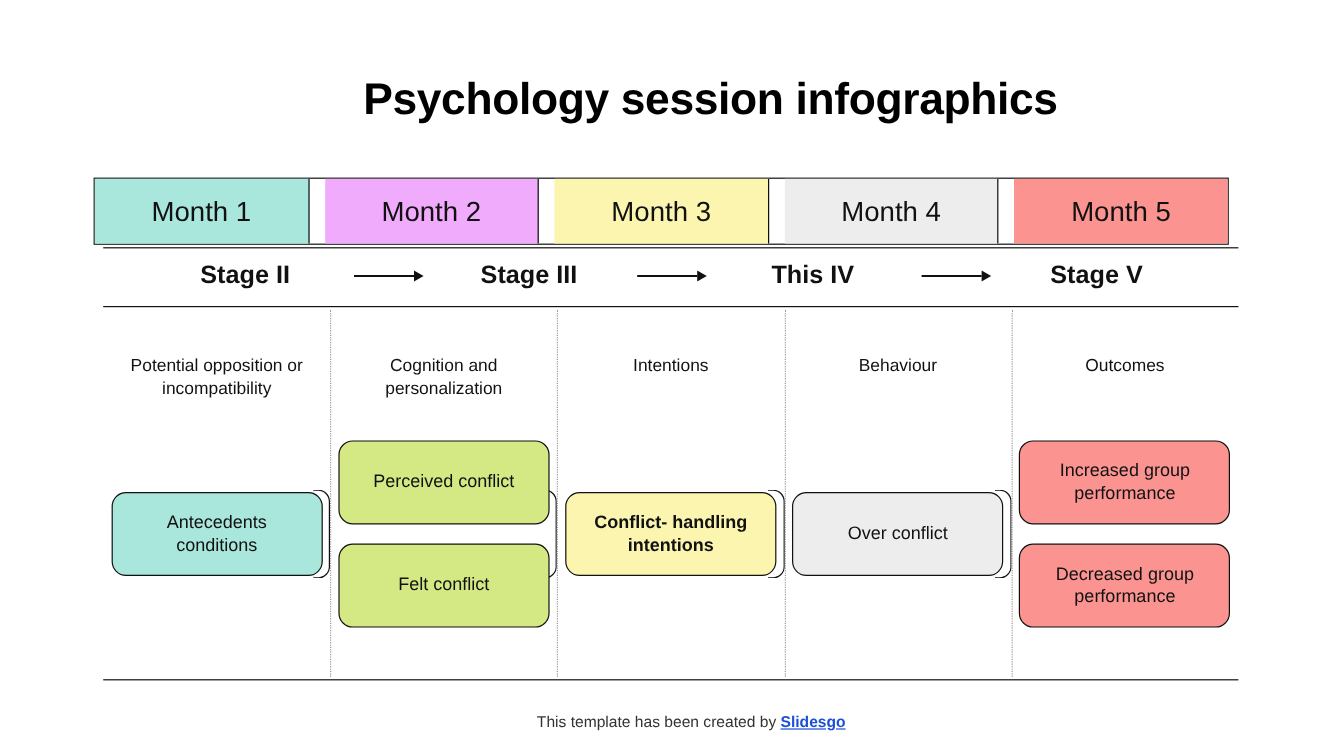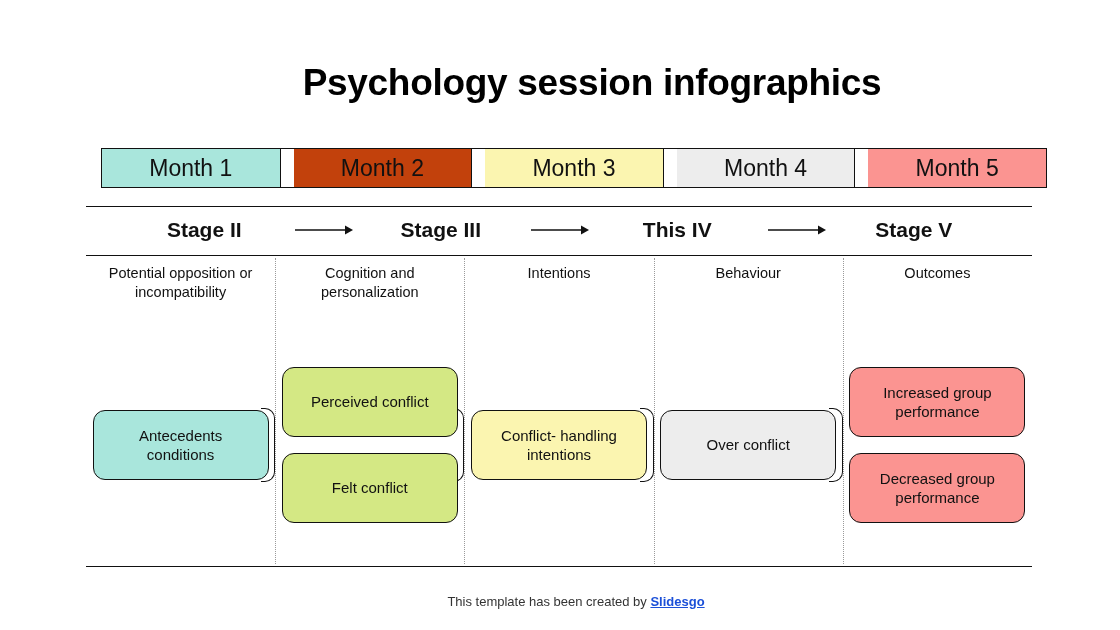--- a/index.html
+++ b/index.html
@@ -28,24 +28,24 @@
     font-size: 37px;
     font-weight: bold;
     letter-spacing: -0.3px;
     color: #000000;
     margin-left: 32px;
   }
 
   
   .months {
     position: absolute;
-    left: 101px;
+    left: 78px;
     top: 148px;
     width: 946px;
-    height: 40px;
+    height: 56px;
     display: flex;
     border: 1.6px solid #111111;
     box-sizing: border-box;
     gap: 13px;
   }
   .month {
     flex: 1 1 0;
     display: flex;
     align-items: center;
     justify-content: center;
@@ -104,20 +104,21 @@
     display: flex;
   }
   .desc-cell {
     flex: 1 1 0;
     text-align: center;
     font-size: 14.5px;
     line-height: 1.3;
     color: #111111;
     padding: 0 8px;
     box-sizing: border-box;
+    margin-top: 32px;
   }
 
   
   .divider {
     position: absolute;
     top: 258px;
     height: 306px;
     border-left: 1.5px dotted #9a9a9a;
   }
 
@@ -184,21 +185,21 @@
 <body>
 
 <div class="slide">
 
   <div class="title">Psychology session infographics</div>
 
   <div class="months">
     <div class="month" style="background:#a9e6dc">
       <span>Month 1</span>
     </div>
-    <div class="month" style="background:#c2410c">
+    <div class="month" style="background:#f0abfc">
       <span>Month 2</span>
     </div>
     <div class="month" style="background:#fbf5b0">
       <span>Month 3</span>
     </div>
     <div class="month" style="background:#ededed">
       <span>Month 4</span>
     </div>
     <div class="month" style="background:#fb9491">
       <span>Month 5</span>
@@ -263,21 +264,21 @@
       <div class="node tall" style="background:#d4e884; position:relative; z-index:2;">
         <span>Perceived conflict</span>
       </div>
       <div class="node tall" style="background:#d4e884; position:relative; z-index:2;">
         <span>Felt conflict</span>
       </div>
     </div>
 
     <div class="col">
       <div class="nub" style="width:14px;height:74px;border-radius:0 10px 10px 0;border-left:none;right:0;top:78px;"></div>
-      <div class="node tall" style="background:#fbf5b0; position:relative; z-index:2;">
+      <div class="node tall" style="background:#fbf5b0; position:relative; z-index:2;font-weight:bold;">
         <span>Conflict- handling intentions</span>
       </div>
     </div>
 
     <div class="col">
       <div class="nub" style="width:14px;height:74px;border-radius:0 10px 10px 0;border-left:none;right:0;top:78px;"></div>
       <div class="node tall" style="background:#ededed; position:relative; z-index:2;">
         <span>Over conflict</span>
       </div>
     </div>

